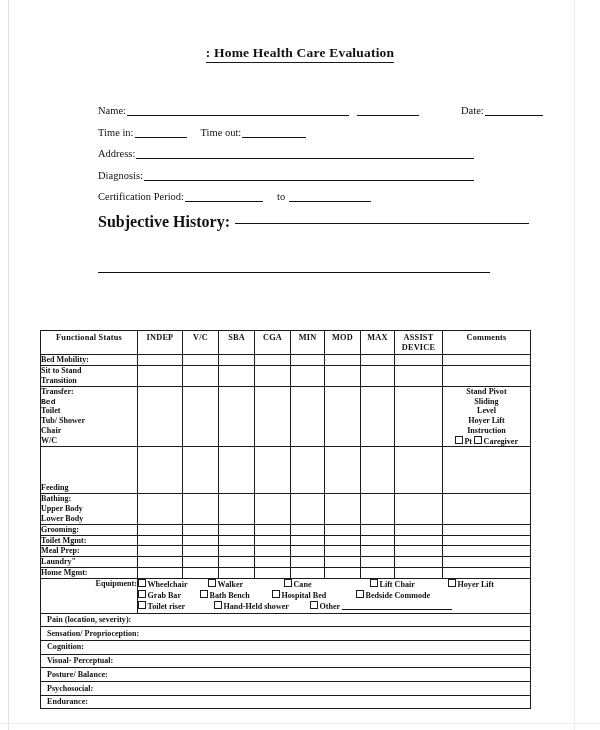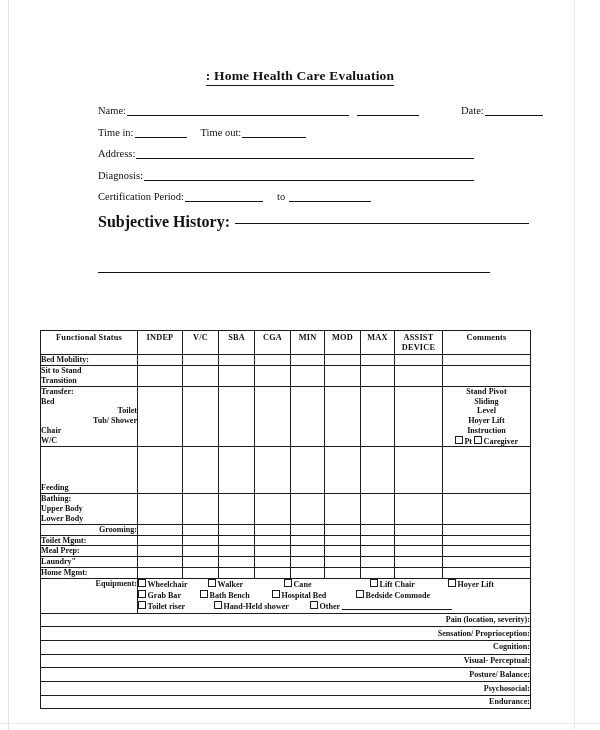--- a/index.html
+++ b/index.html
@@ -39,21 +39,21 @@
   .scan-edge-bottom {
     position: absolute;
     left: 0; top: 723px;
     width: 600px; height: 1px;
     background: #ededed;
   }
 
   
   .title-wrap {
     position: absolute;
-    left: 0; top: 66px;
+    left: 0; top: 43px;
     width: 600px;
     text-align: center;
   }
   .title {
     display: inline-block;
     font-size: 13.5px;
     font-weight: bold;
     letter-spacing: 0.2px;
     border-bottom: 1.6px solid #1a1a1a;
     padding-bottom: 1px;
@@ -164,21 +164,20 @@
     height: 7px;
     width: 110px;
     margin-left: 2px;
     vertical-align: -1px;
   }
 
   
   .bottom-row td {
     padding: 1.5px 0 1.5px 6px;
     line-height: 1.2;
-    text-align: right;
   }
 </style>
 </head>
 <body>
 
 <div class="page">
 
   <div class="scan-edge-left"></div>
   <div class="scan-edge-right"></div>
   <div class="scan-edge-bottom"></div>
@@ -283,23 +282,23 @@
           <td class="blankcell"></td>
           <td class="blankcell"></td>
           <td class="blankcell"></td>
           <td class="blankcell"></td>
           <td class="blankcell"></td>
           <td class="comments-cell"></td>
         </tr>
         <tr>
           <td class="rowlabel">
             <span style="display: block;">Transfer:</span>
-            <span style="display: block;">Bed</span>
-            <span style="display: block; text-align: right;">Toilet</span>
-            <span style="display: block; text-align: right;">Tub/ Shower</span>
+            <span style="display: block; font-family: Liberation Mono, monospace;">Bed</span>
+            <span style="display: block;">Toilet</span>
+            <span style="display: block;">Tub/ Shower</span>
             <span style="display: block;">Chair</span>
             <span style="display: block;">W/C</span>
           </td>
           <td class="blankcell"></td>
           <td class="blankcell"></td>
           <td class="blankcell"></td>
           <td class="blankcell"></td>
           <td class="blankcell"></td>
           <td class="blankcell"></td>
           <td class="blankcell"></td>
@@ -338,21 +337,21 @@
           <td class="blankcell"></td>
           <td class="blankcell"></td>
           <td class="blankcell"></td>
           <td class="blankcell"></td>
           <td class="blankcell"></td>
           <td class="blankcell"></td>
           <td class="comments-cell"></td>
         </tr>
         <tr>
           <td class="rowlabel">
-            <span style="display: block; text-align: right;">Grooming:</span>
+            <span style="display: block;">Grooming:</span>
           </td>
           <td class="blankcell"></td>
           <td class="blankcell"></td>
           <td class="blankcell"></td>
           <td class="blankcell"></td>
           <td class="blankcell"></td>
           <td class="blankcell"></td>
           <td class="blankcell"></td>
           <td class="blankcell"></td>
           <td class="comments-cell"></td>

